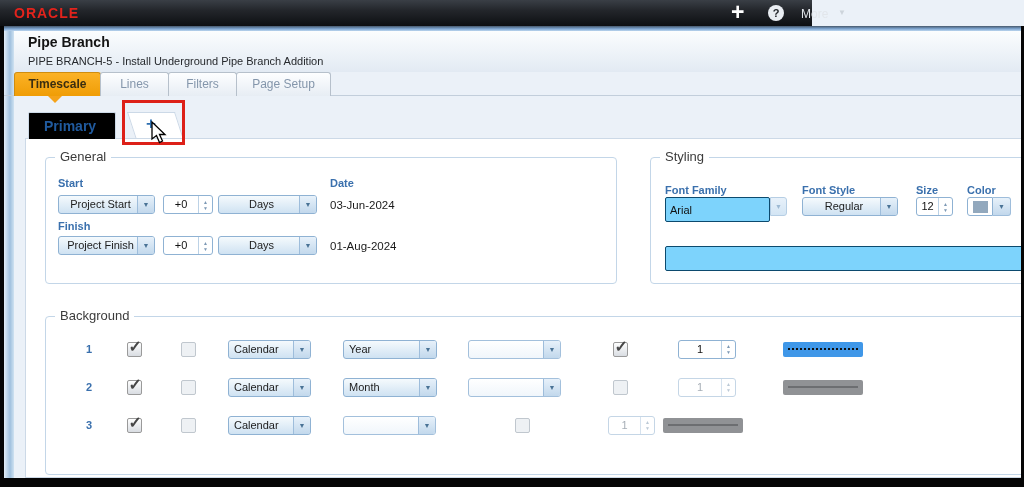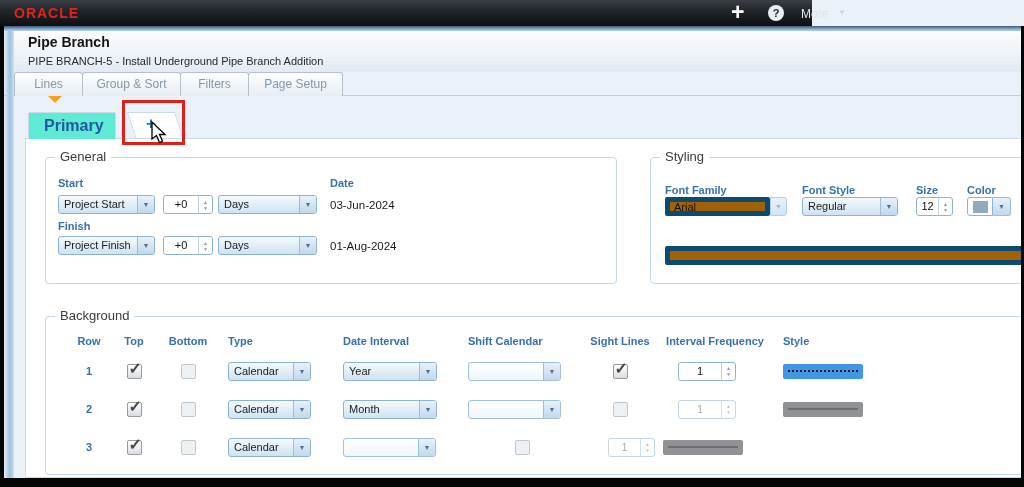--- a/index.html
+++ b/index.html
@@ -39,22 +39,22 @@
     text-align:center; line-height:23px; border-radius:3px 3px 0 0; cursor:default; }
   .tab.active { background:linear-gradient(180deg,#fbb226,#f09d06); color:#3b2e10; font-weight:bold; border-color:#cf8d10; }
   .tabbar-line { position:absolute; left:4px; top:95px; width:1017px; height:1px; background:#c2cedb; z-index:2; }
   .tab-pointer { position:absolute; left:48px; top:96px; width:0; height:0; z-index:3;
     border-left:7px solid transparent; border-right:7px solid transparent; border-top:7px solid #f5a31a; }
 
   
   .content-panel { position:absolute; left:25px; top:138px; width:999px; height:340px;
     background:#ffffff; border:1px solid #ccd9e7; border-right:none; z-index:2; }
   .subtab-primary { position:absolute; left:28px; top:112px; width:88px; height:27px; z-index:3;
-    background:#5eead4; border:1px solid #ccd9e7; border-bottom:none; border-radius:2px 2px 0 0;
-    color:#205a9e; font-size:16px; font-weight:bold; line-height:26px; padding-left:15px; cursor:default; }
+    background:#000000; border:1px solid #ccd9e7; border-bottom:none; border-radius:2px 2px 0 0;
+    color:#205a9e; font-size:14px; font-weight:bold; line-height:26px; padding-left:15px; cursor:default; }
   .subtab-add { position:absolute; left:127px; top:112px; width:48px; height:26px; z-index:3; cursor:default; }
   .subtab-add::before { content:""; position:absolute; inset:0; background:#ffffff;
     border:1px solid #ccd9e7; border-bottom:none; transform:skewX(18deg); transform-origin:top; }
   .subtab-add .plus { position:relative; display:block; text-align:center; line-height:24px;
     color:#2e6fb0; font-size:17px; font-weight:bold; }
   .annotation-rect { position:absolute; left:122px; top:100px; width:63px; height:45px;
     border:3px solid #dd2018; z-index:60; }
   .cursor { position:absolute; left:150px; top:121px; z-index:70; }
 
   
@@ -66,21 +66,21 @@
   .lg-general    { left:55px;  top:149px; }
   .lg-styling    { left:660px; top:149px; }
   .lg-background { left:55px;  top:308px; }
 
   .blbl { position:absolute; z-index:4; font-size:11px; font-weight:bold; color:#3a70ad; }
   .val  { position:absolute; z-index:4; font-size:11.5px; color:#1a1a1a; }
 
   
   .combo { display:flex; height:19px; border:1px solid #8fb2d3; border-radius:3px;
     background:linear-gradient(180deg,#f5fafd,#cfe2f2); overflow:hidden; cursor:default; }
-  .combo.abs { position:absolute; z-index:4; }
+  .combo.abs { position:absolute; z-index:4;text-align:center; }
   .combo-text { flex:1; font-size:11px; color:#1c1c1c; padding-left:5px; line-height:17px;
     white-space:nowrap; overflow:hidden; }
   .combo-arrow { width:17px; border-left:1px solid #9ebddb;
     background:linear-gradient(180deg,#e7f1fa,#c2d8ec); text-align:center; }
   .combo-arrow::after { content:"▼"; font-size:7px; color:#4a7396; line-height:17px; display:block; }
   .combo.empty { background:linear-gradient(180deg,#ffffff,#f0f6fb); border-color:#a3c0dc; }
 
   .spinner { display:flex; height:19px; border:1px solid #8fb2d3; border-radius:3px; background:#fff; cursor:default; }
   .spinner.abs { position:absolute; z-index:4; }
   .spin-text { flex:1; font-size:11px; color:#111; text-align:center; line-height:17px; }
@@ -92,22 +92,22 @@
   .spinner.disabled .spin-text { color:#a6aeb6; }
   .spinner.disabled .spin-arrows { border-left-color:#d6e2ee; }
   .spinner.disabled .spin-arrows::before, .spinner.disabled .spin-arrows::after { color:#bcc9d6; }
 
   .checkbox { position:relative; width:15px; height:15px; border:1px solid #9a9a9a; border-radius:2px;
     background:linear-gradient(180deg,#fefefe,#d9dde2); cursor:default; }
   .checkbox.checked::after { content:"✓"; position:absolute; top:-6px; left:1px;
     font-size:16px; font-weight:bold; color:#474747; }
   .checkbox.dim { background:#eef1f4; border-color:#c0c7ce; }
 
-  .text-input { position:absolute; z-index:4; height:19px; border:5px solid #0c4a6e; border-radius:2px;
-    background:#a16207; font-family:"Liberation Sans",sans-serif; font-size:11px; color:#111; padding:0 4px; }
+  .text-input { position:absolute; z-index:4; height:25px; border:1px solid #0c4a6e; border-radius:2px;
+    background:#7dd3fc; font-family:"Liberation Sans",sans-serif; font-size:11px; color:#111; padding:0 4px; }
   .ff-arrow { position:absolute; z-index:4; width:17px; height:19px; border:1px solid #b6cee4; border-radius:0 3px 3px 0;
     background:linear-gradient(180deg,#e8f1fa,#d3e5f4); text-align:center; }
   .ff-arrow::after { content:"▼"; font-size:7px; color:#9db9d3; line-height:17px; display:block; }
 
   .color-combo { position:absolute; z-index:4; display:flex; height:19px; }
   .color-well { width:26px; height:19px; border:1px solid #8fb2d3; border-radius:3px 0 0 3px;
     background:#fff; display:flex; align-items:center; justify-content:center; }
   .color-chip { width:15px; height:12px; }
   .color-combo .combo-arrow { border:1px solid #9ebddb; border-left:none; border-radius:0 3px 3px 0; width:18px; }
 
@@ -144,22 +144,22 @@
     <span class="tb-caret">▼</span>
   </div>
   <div class="accent-strip"></div>
   <div class="left-strip"></div>
 
   <div class="doc-header"></div>
   <div class="doc-title">Pipe Branch</div>
   <div class="doc-subtitle">PIPE BRANCH-5 - Install Underground Pipe Branch Addition</div>
 
   <div class="main-tabs">
+    <div class="tab active" style="width:87px">Timescale</div>
     <div class="tab" style="width:69px">Lines</div>
-    <div class="tab" style="width:99px">Group &amp; Sort</div>
     <div class="tab" style="width:69px">Filters</div>
     <div class="tab" style="width:95px">Page Setup</div>
   </div>
   <div class="tabbar-line"></div>
   <div class="tab-pointer"></div>
 
   <div class="content-panel"></div>
   <div class="subtab-primary">Primary</div>
   <div class="subtab-add">
     <span class="plus">+</span>
@@ -230,31 +230,20 @@
     <span class="combo-arrow"></span>
   </div>
 
   <span class="blbl" style="left:665px;top:249px">Background Color</span>
   <input class="text-input" style="left: 665px; top: 246px; width: 372px;" value="">
 
   <div class="fieldset fs-background"></div>
   <span class="legend lg-background">Background</span>
 
   <div class="bgtable">
-    <div class="bggrid bghead">
-      <span class="hc cen">Row</span>
-      <span class="hc cen">Top</span>
-      <span class="hc cen">Bottom</span>
-      <span class="hc l10">Type</span>
-      <span class="hc l8">Date Interval</span>
-      <span class="hc l8">Shift Calendar</span>
-      <span class="hc cen">Sight Lines</span>
-      <span class="hc cen">Interval Frequency</span>
-      <span class="hc l7">Style</span>
-    </div>
     <div>
         <div class="bggrid bgrow">
           <div class="c cen">
             <span class="row-num">1</span>
           </div>
           <div class="c cen">
             <span class="checkbox checked"></span>
           </div>
           <div class="c cen">
             <span class="checkbox dim"></span>

